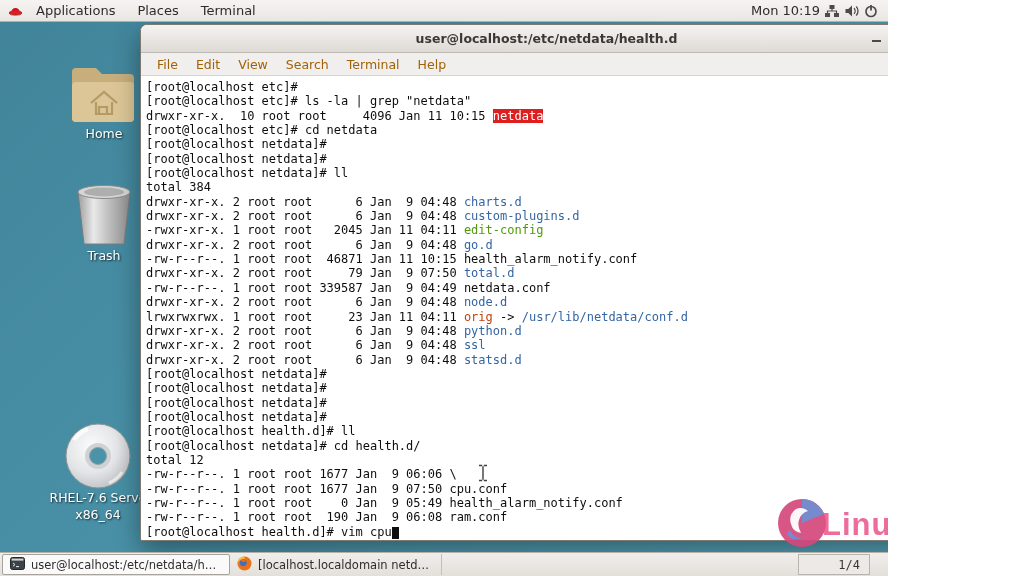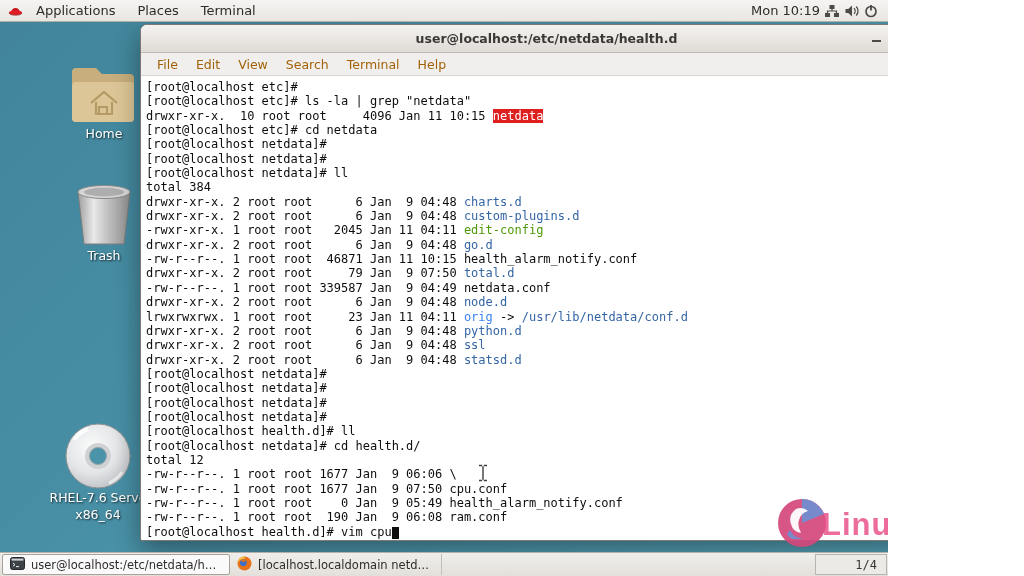--- a/index.html
+++ b/index.html
@@ -42,42 +42,42 @@
   .menubar { height:23px; background:#f1efed; border-bottom:1px solid #d7d3ce;
              display:flex; align-items:center; font-size:12.5px; color:#a16207; padding-left:7px; }
   .menubar span { padding:2px 9px; }
 
   .term { position:relative; height:463px; background:#ffffff; color:#0d0d0d;
           font-family:"DejaVu Sans Mono", monospace; font-size:12px; line-height:14.35px;
           padding:4px 14px 0 5px; overflow:hidden; border-radius:0 0 2px 2px; }
   .tline { white-space:pre; height:14.35px; }
   .seg-dir   { color:#3465a4; }
   .seg-exec  { color:#4e9a06; }
-  .seg-link  { color:#3b82f6; }
+  .seg-link  { color:#c2410c; }
   .seg-match { background:#dd1f1f; color:#fff; }
   .seg-cursor{ display:inline-block; width:7px; height:12px; background:#0d0d0d; vertical-align:-2px; }
 
   .vscroll { position:absolute; top:0; right:0; bottom:0; width:13px;
              background:#f7f6f5; border-left:1px solid #d8d5d0; }
   .vthumb  { position:absolute; top:1px; left:2px; width:9px; height:427px;
              background:#bcb9b4; border:1px solid #a39f99; border-radius:1px; }
   .mouse-ibeam { position:absolute; left:336px; top:388px; z-index:5; }
 
   
   .taskbar { position:absolute; left:0; right:0; bottom:0; height:24px;
              background:linear-gradient(#f0eeeb,#e3e0db); border-top:1px solid #b3afa9;
              display:flex; align-items:stretch; font-size:11.5px; color:#2f2d2b; z-index:30; }
   .taskbtn { display:flex; align-items:center; gap:6px; padding:0 7px; white-space:nowrap;
              overflow:hidden; }
   .taskbtn .lbl { overflow:hidden; text-overflow:ellipsis; }
   .taskbtn-active { width:228px; background:#fbfafa; border:1px solid #a7a39c;
                     border-radius:2px; margin:1px 0 1px 2px; }
   .taskbtn-plain  { width:212px; border-right:1px solid #c3bfb8; margin:1px 0; }
   .task-spacer { flex:1; }
-  .pager { width:72px; margin:1px 1px 1px 0; background:#eceae6; border:1px solid #b9b5ae;
+  .pager { width:72px; margin:1px 18px 1px 0; background:#eceae6; border:1px solid #b9b5ae;
            display:flex; align-items:center; justify-content:flex-end; padding-right:9px;
            font-size:12px; font-family:"DejaVu Sans Mono",monospace; color:#3a3835; }
 
   
   .watermark { position:absolute; left:776px; top:497px; z-index:20; display:flex;
                align-items:center; pointer-events:none; }
   .wm-text { font-family:"Liberation Sans", sans-serif; font-weight:bold; font-size:31px;
              letter-spacing:1px; margin-left:-6px; opacity:.82; }
   .wm-linux { color:#e84e86; }
   .wm-help  { color:#93a9de; }

